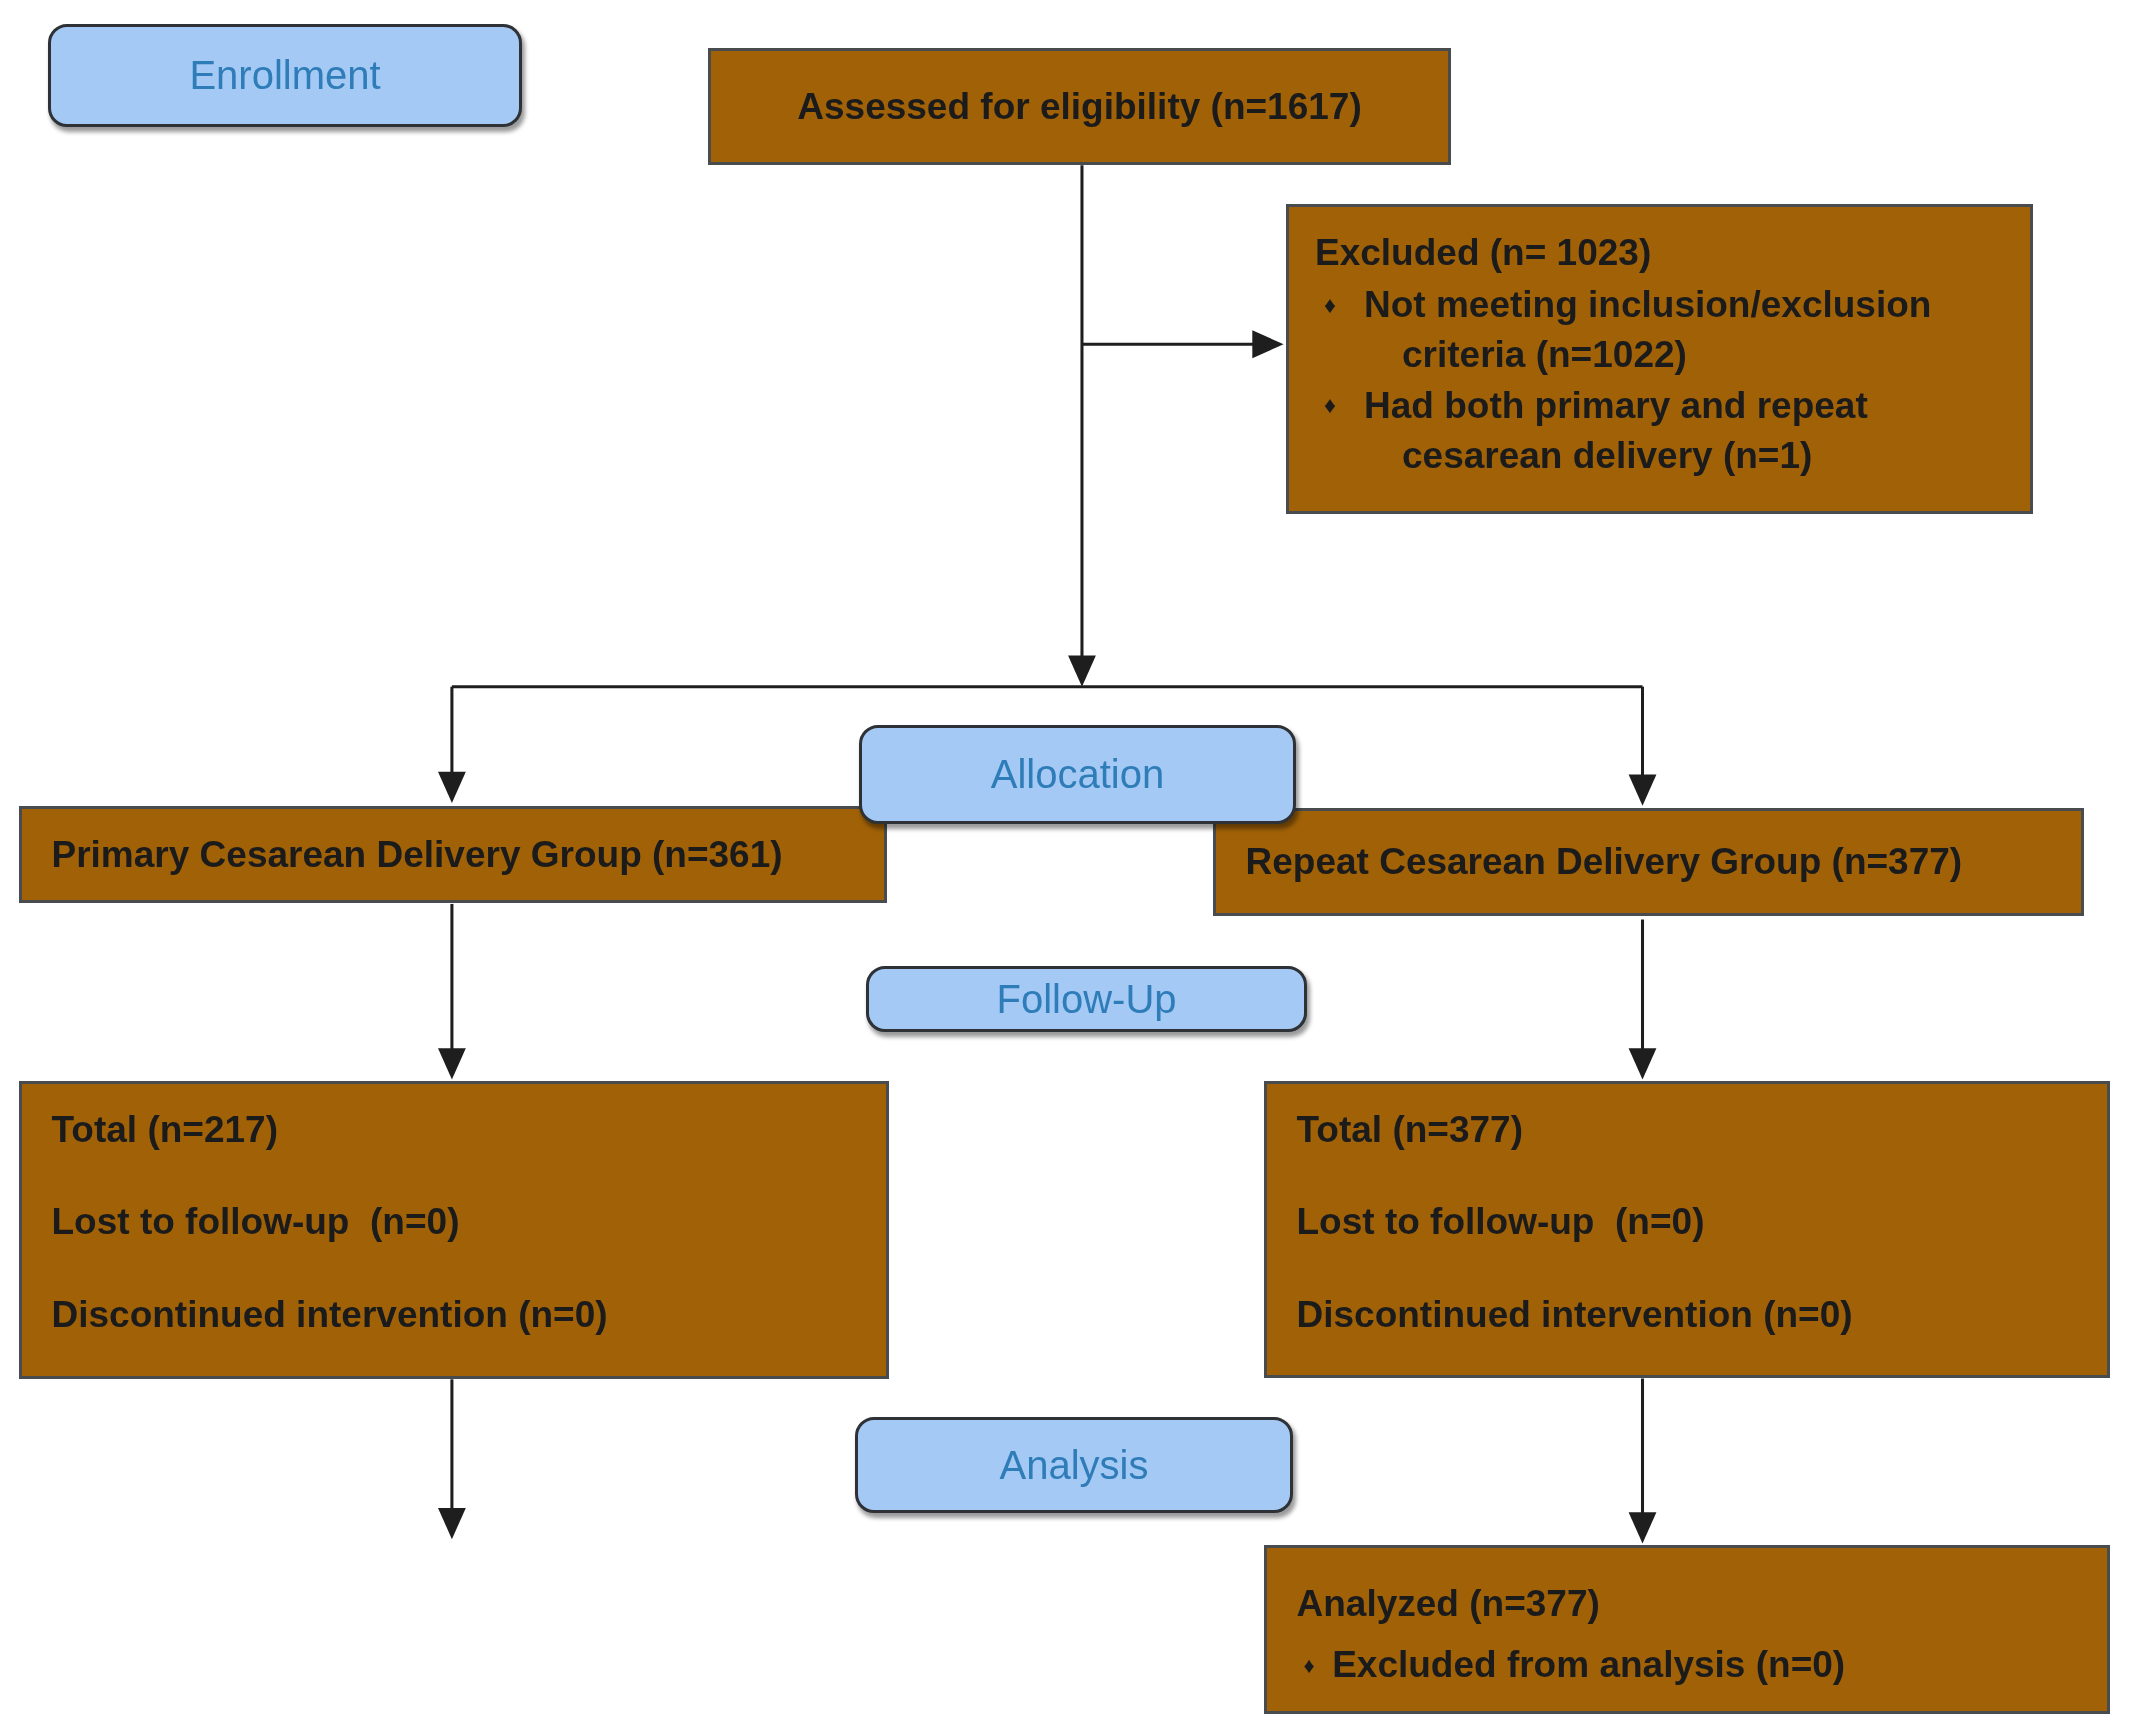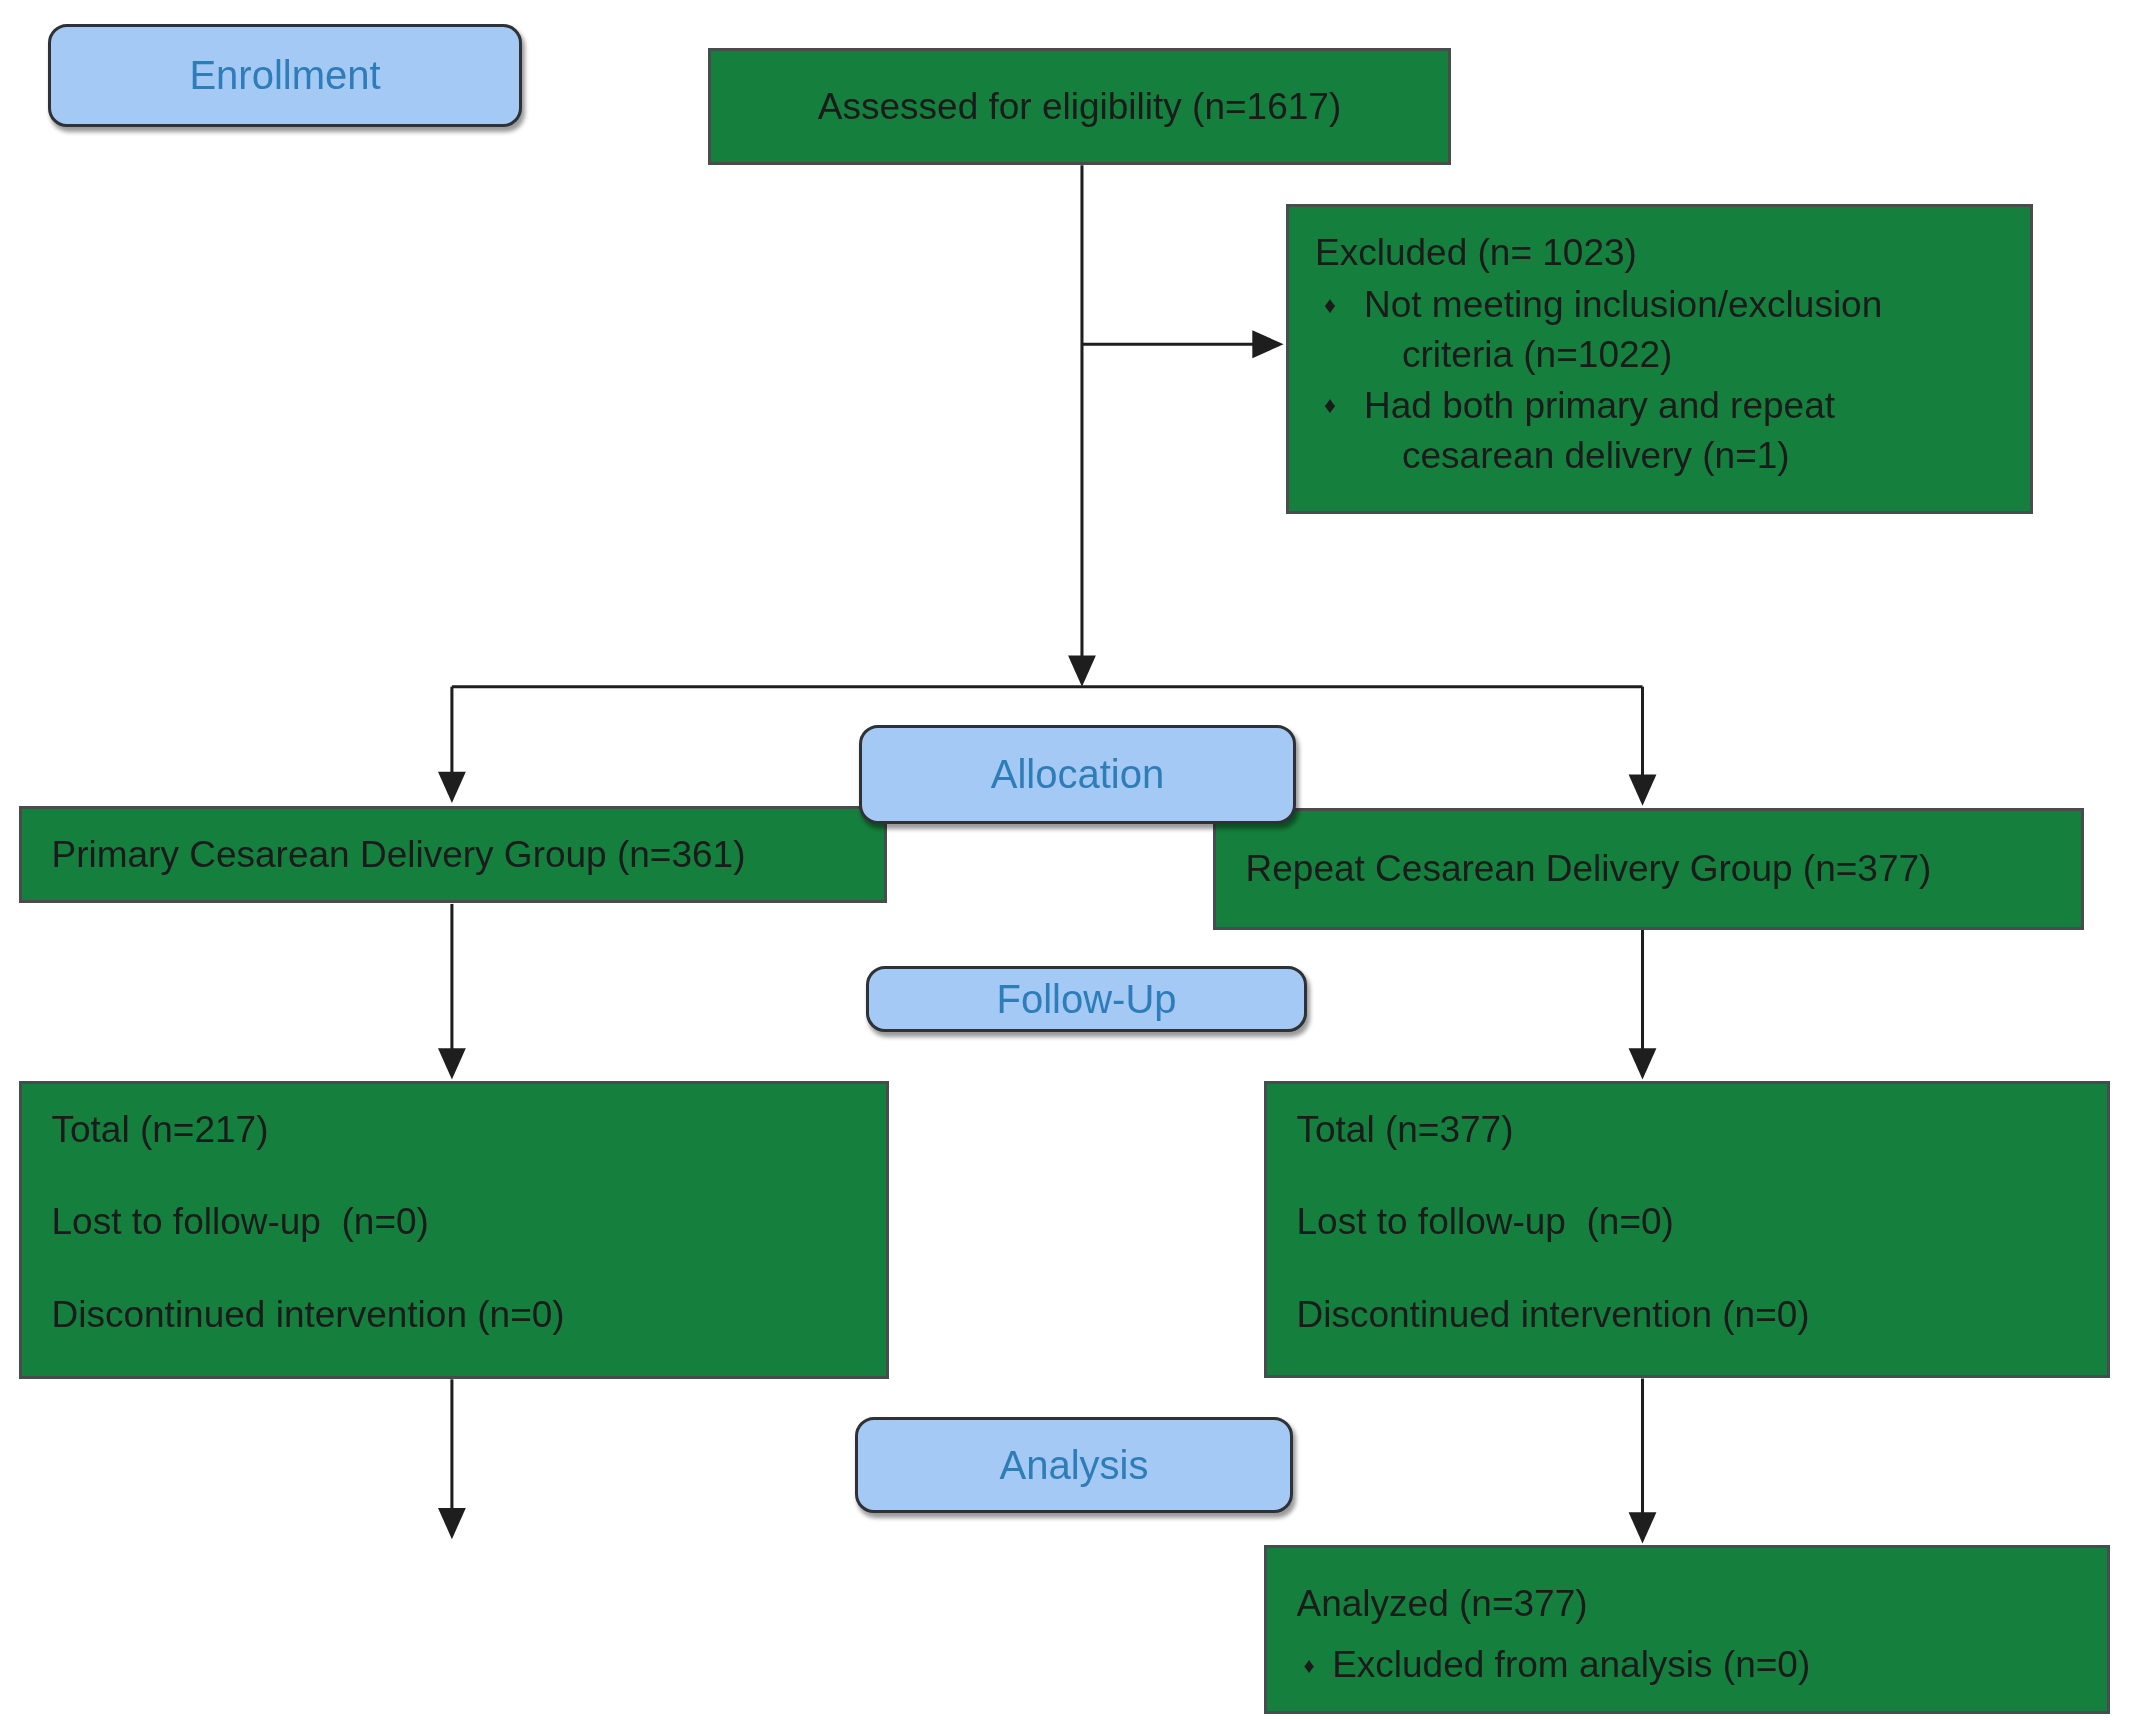--- a/index.html
+++ b/index.html
@@ -27,26 +27,27 @@
   #connectors line {
     stroke: var(--line-color, #1e1e1e);
     stroke-width: 3.5;
   }
   #connectors polygon {
     fill: var(--line-color, #1e1e1e);
   }
   
   .box {
     position: absolute;
-    background: #15803d;
+    background: #a16207;
     border: 3.5px solid var(--box-border, #494c4f);
     box-sizing: border-box;
     z-index: 2;
     font-size: 37px;
     line-height: 1.24;
+    font-weight: bold;
   }
   .box.center {
     display: flex;
     align-items: center;
     justify-content: center;
     text-align: center;
   }
   .box.vcenter-left {
     display: flex;
     align-items: center;
@@ -166,21 +167,21 @@
     <ul class="bullet-list">
       <li class="bullet">Not meeting inclusion/exclusion criteria (n=1022)</li>
       <li class="bullet">Had both primary and repeat cesarean delivery (n=1)</li>
     </ul>
   </div>
 
   <div class="box vcenter-left" style="left:19px; top:806px; width:868px; height:97px;">
     <span>Primary Cesarean Delivery Group (n=361)</span>
   </div>
 
-  <div class="box vcenter-left" style="left:1213px; top:808px; width:871px; height:122px;">
+  <div class="box vcenter-left" style="left:1213px; top:808px; width:871px; height:108px;">
     <span>Repeat Cesarean Delivery Group (n=377)</span>
   </div>
 
   <div class="box followup-box" style="left:19px; top:1081px; width:870px; height:298px;">
     <div class="fu-line">Total (n=217)</div>
     <div class="fu-line">Lost to follow-up&nbsp; (n=0)</div>
     <div class="fu-line">Discontinued intervention (n=0)</div>
   </div>
 
   <div class="box followup-box" style="left:1264px; top:1081px; width:846px; height:297px;">

